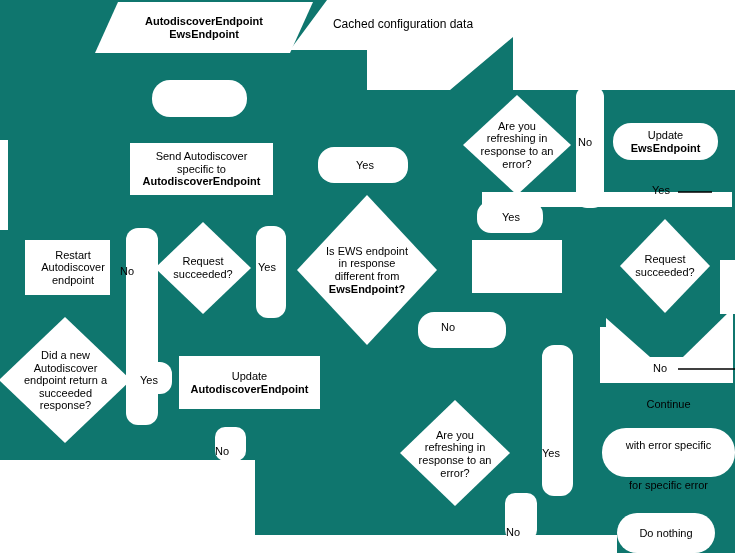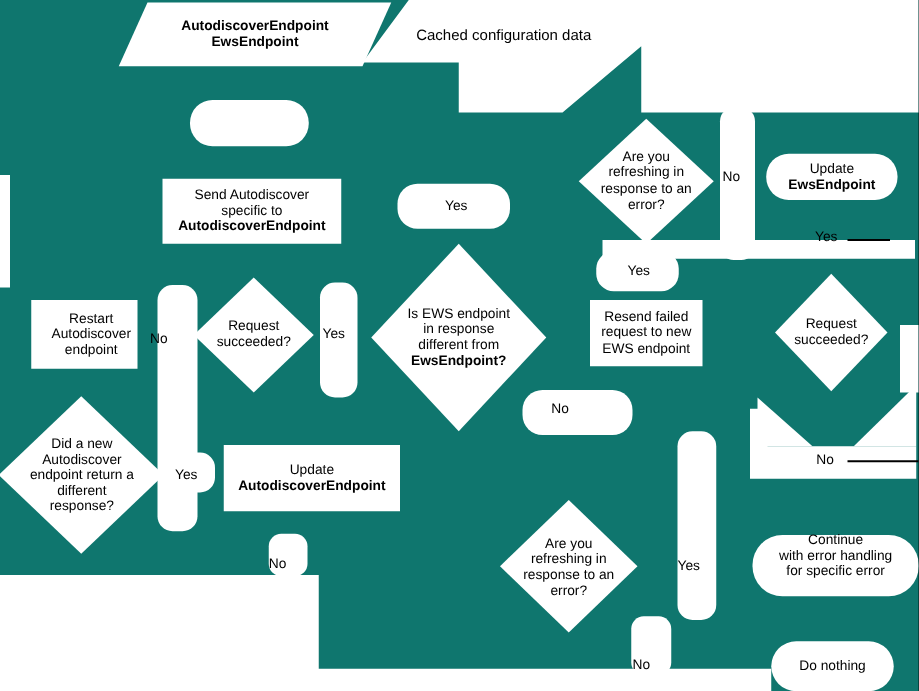--- a/index.html
+++ b/index.html
@@ -5,21 +5,21 @@
   html,body{margin:0;padding:0;background:#000;}
   #canvas{position:relative;width:735px;height:553px;background:#0f766e;overflow:hidden;
           font-family:"Liberation Sans","DejaVu Sans",sans-serif;}
   #shapes{position:absolute;left:0;top:0;}
   .txt{position:absolute;display:flex;flex-direction:column;align-items:center;justify-content:center;
        color:#000;font-size:11px;line-height:1.14;text-align:center;white-space:nowrap;}
   .txt span{display:block;}
   .b{font-weight:bold;}
   .lbl{position:absolute;display:flex;align-items:center;justify-content:flex-start;
        color:#000;font-size:11px;white-space:nowrap;}
-  .left-align{justify-content:flex-end;text-align:left;}
+  .left-align{justify-content:center;text-align:left;}
   .fs12{font-size:12px;}
 </style>
 </head>
 <body>
 
 <div id="canvas">
 
   <svg id="shapes" width="735" height="553" viewBox="0 0 735 553">
 
     <path fill="#ffffff" d="M327,0 L735,0 L735,90 L513,90 L513,37 L450,90 L367,90 L367,50 L290,50 Z"></path>
@@ -101,55 +101,50 @@
   <div class="txt" style="left:613px;top:123px;width:105px;height:37px;">
     <span>Update</span>
     <span class="b">EwsEndpoint</span>
   </div>
 
   <div class="txt" style="left:620px;top:240px;width:90px;height:52px;">
     <span>Request</span>
     <span>succeeded?</span>
   </div>
 
-  <div class="txt" style="left:472px;top:240px;width:90px;height:53px;">
-    <span>Resend failed</span>
-    <span>request to new</span>
-    <span>EWS endpoint</span>
-  </div>
 
   <div class="txt" style="left:25px;top:240px;width:96px;height:55px;">
     <span>Restart</span>
     <span>Autodiscover</span>
     <span>endpoint</span>
   </div>
 
   <div class="txt" style="left:0px;top:349px;width:131px;height:63px;">
     <span>Did a new</span>
     <span>Autodiscover</span>
     <span>endpoint return a</span>
-    <span>different</span>
+    <span>succeeded</span>
     <span>response?</span>
   </div>
 
   <div class="txt" style="left:179px;top:356px;width:141px;height:53px;">
     <span>Update</span>
     <span class="b">AutodiscoverEndpoint</span>
   </div>
 
   <div class="txt" style="left:400px;top:414px;width:110px;height:80px;">
     <span>Are you</span>
     <span>refreshing in</span>
     <span>response to an</span>
     <span>error?</span>
   </div>
 
-  <div class="txt" style="left:602px;top:428px;width:133px;height:34px;">
+  <div class="txt" style="left:602px;top:428px;width:133px;height:34px;gap:28px;">
     <span>Continue</span>
-    <span>with error handling</span>
+    <span>with error specific</span>
     <span>for specific error</span>
   </div>
 
   <div class="txt" style="left:617px;top:513px;width:98px;height:40px;">
     <span>Do nothing</span>
   </div>
 
   <div class="lbl" style="left:120px;top:264px;width:28px;height:14px;">
       <span>No</span>
     </div>

